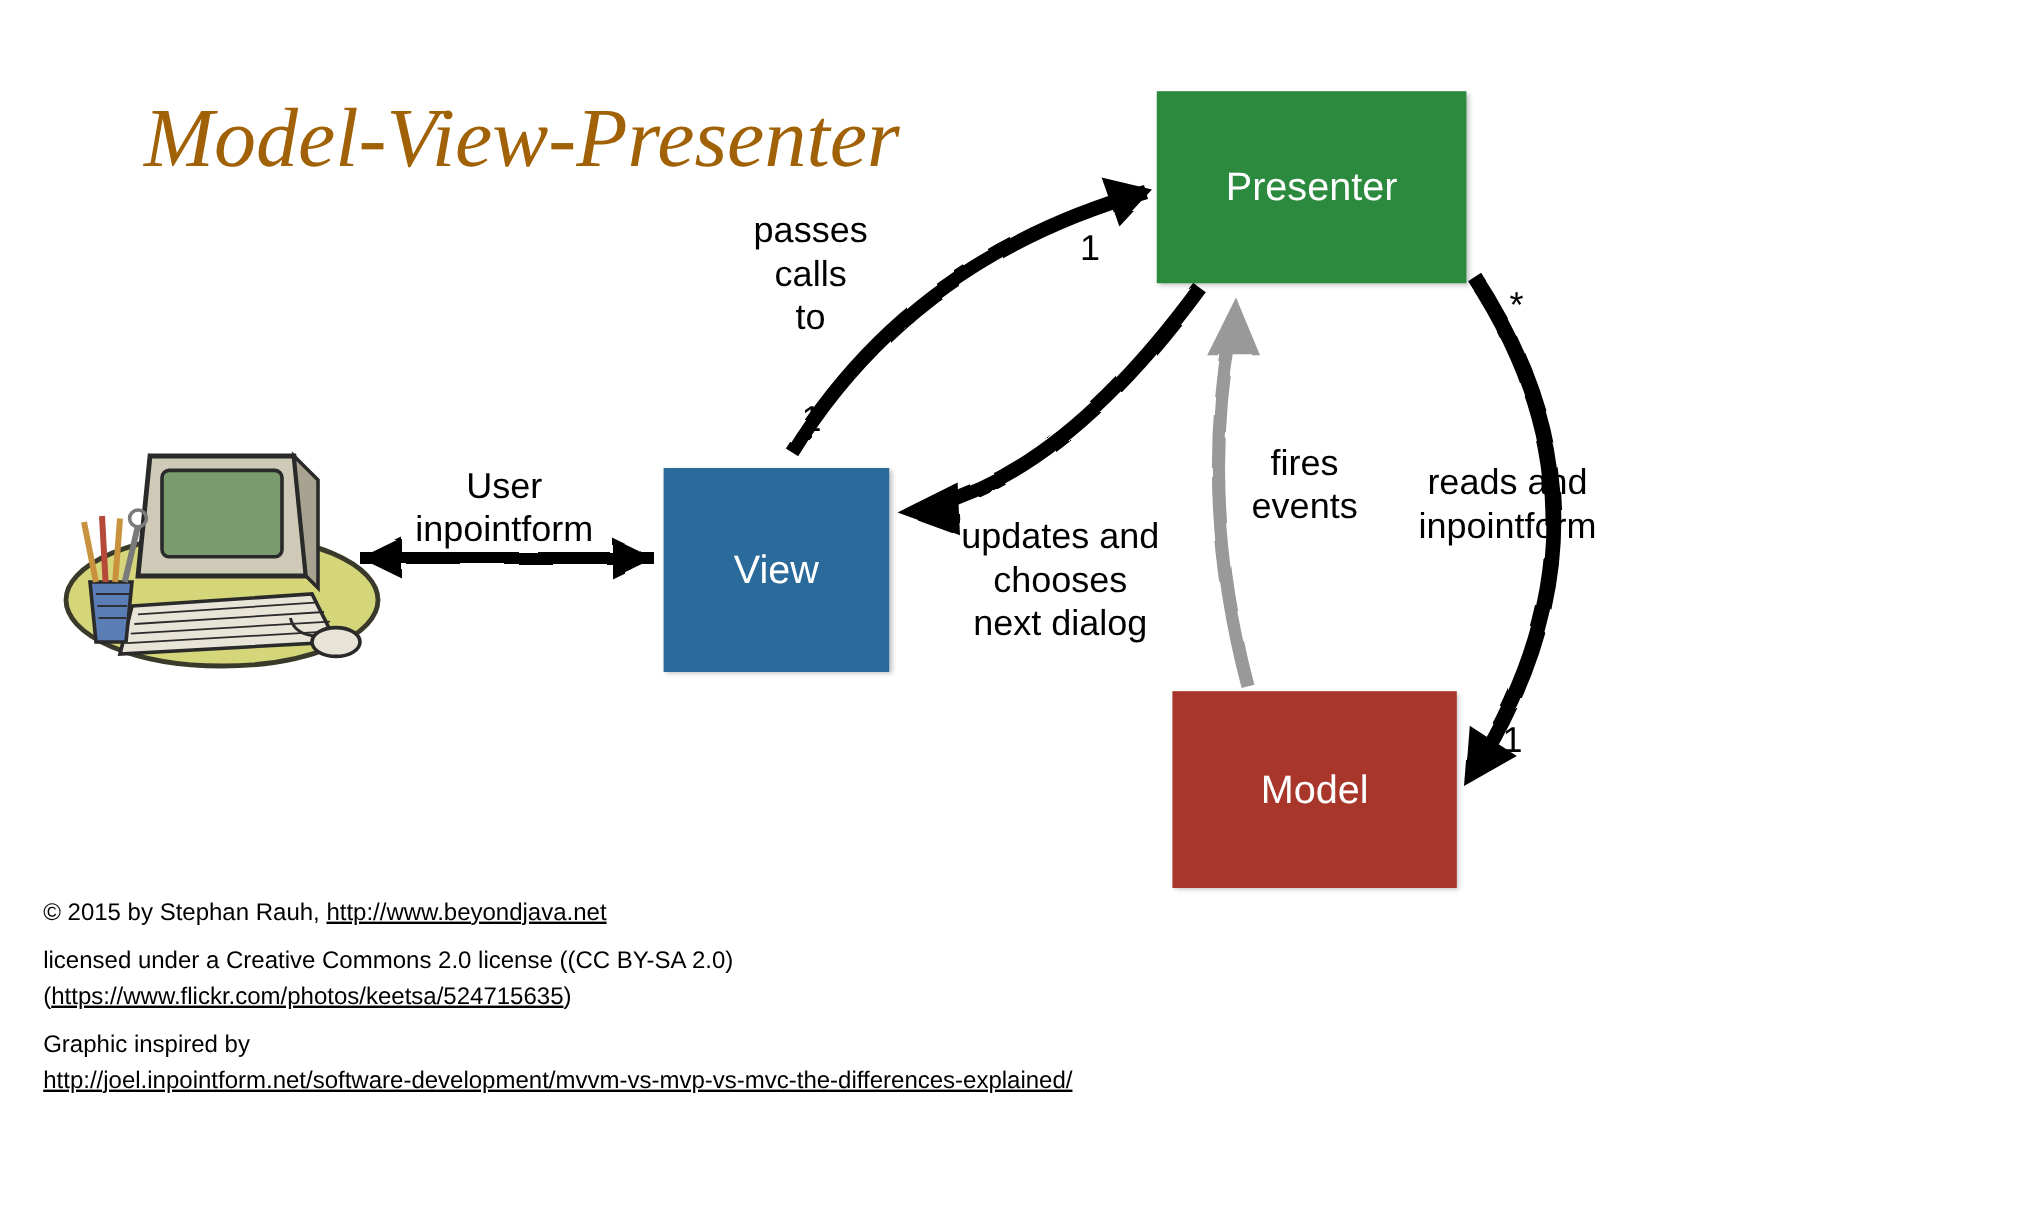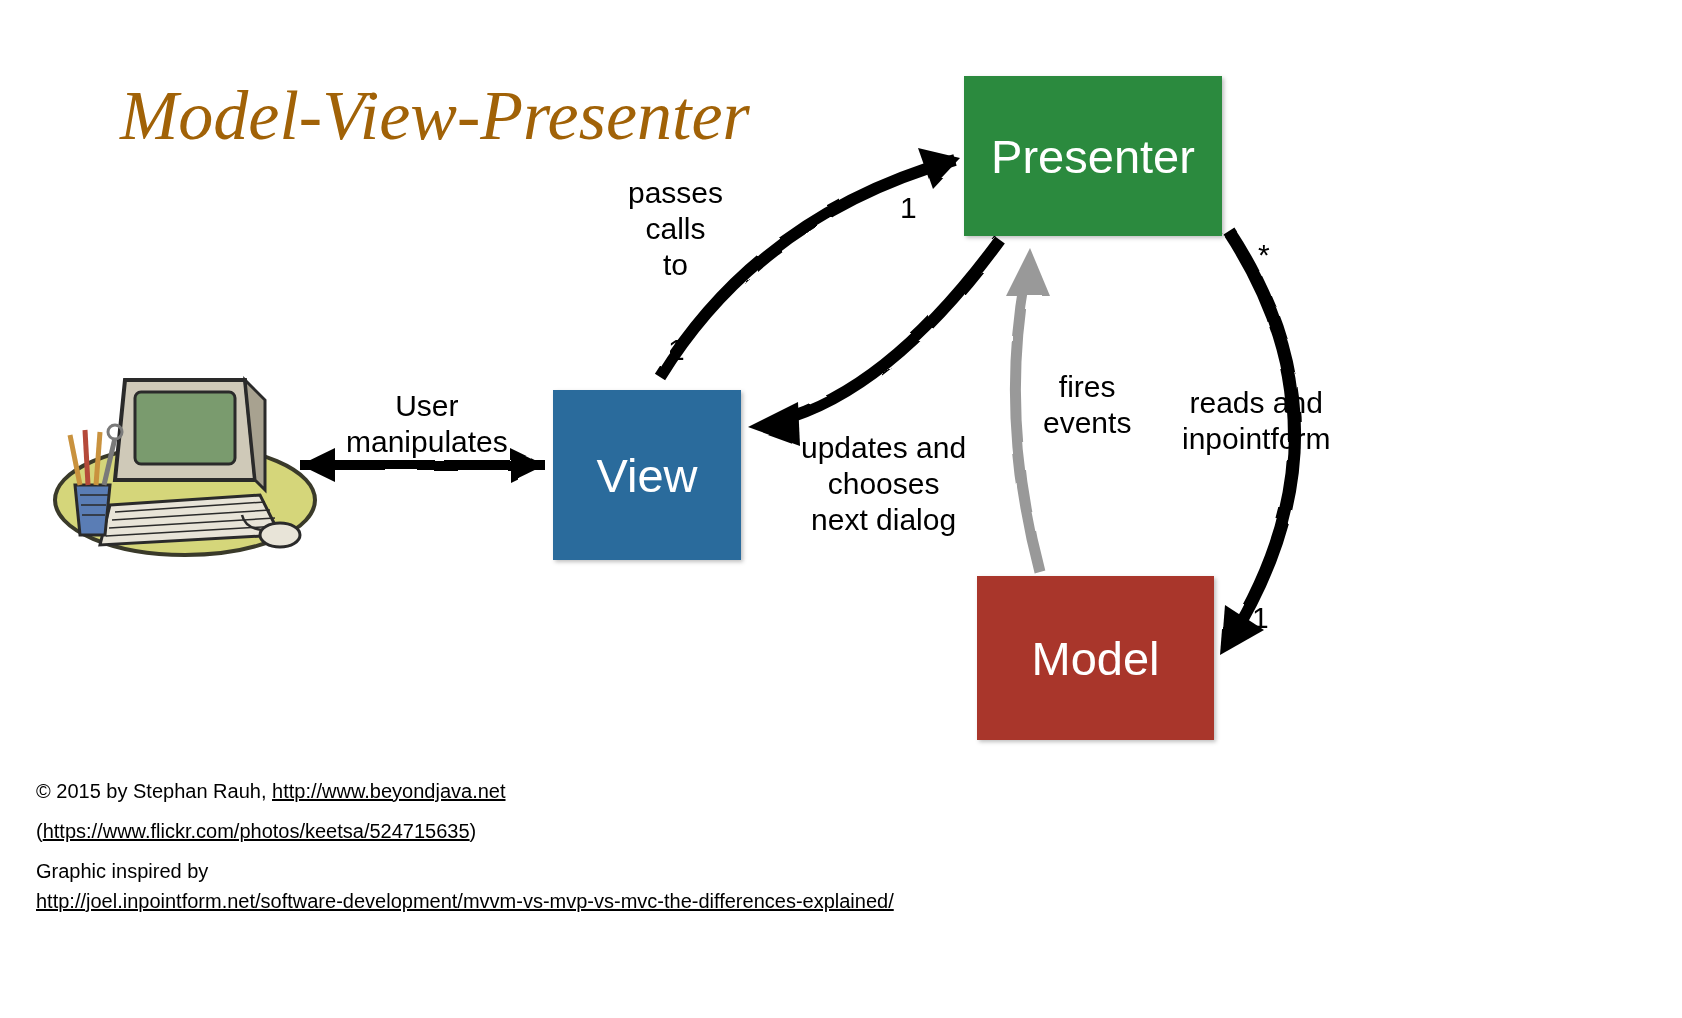--- a/index.html
+++ b/index.html
@@ -20,21 +20,21 @@
       font-style: italic;
       color: #a16207;
       font-weight: 500;
     }
     .box {
       position: absolute;
       display: flex;
       align-items: center;
       justify-content: center;
       color: #fff;
-      font-size: 47px;
+      font-size: 33px;
       font-weight: 300;
       box-shadow: 2px 2px 4px rgba(0,0,0,0.25);
     }
     .view-box {
       top: 380px;
       left: 553px;
       width: 188px;
       height: 170px;
       background: #2a6b9c;
       margin-top: 10px;
@@ -167,39 +167,40 @@
 
   <ellipse cx="250" cy="185" rx="20" ry="12" fill="#e8e4d8" stroke="#2a2a2a" stroke-width="3"></ellipse>
   <path d="M 232 180 Q 215 178 212 165" fill="none" stroke="#2a2a2a" stroke-width="2.5"></path>
 </svg>
 
 <div class="box view-box">View</div>
 <div class="box presenter-box">Presenter</div>
 <div class="box model-box">Model</div>
 
 <div class="label lbl-user-int" style="white-space:pre-line;">User
-manipulates</div>
+inpointform</div>
 <div class="label lbl-passes" style="white-space:pre-line;">passes
 calls
 to</div>
 <div class="label lbl-updates" style="white-space:pre-line;margin-left:12px;">updates and
 chooses
 next dialog</div>
 <div class="label lbl-fires">fires
 events</div>
 <div class="label lbl-reads" style="white-space:pre-line;">reads and
 inpointform</div>
 
 <div class="label card-1a">1</div>
 <div class="label card-1b">1</div>
 <div class="label card-star">*</div>
 <div class="label card-1c">1</div>
 
 <div class="credits">
   <p class="block">
     <span>© 2015 by Stephan Rauh, </span><a href="#">http://www.beyondjava.net</a>
   </p>
+  <p>licensed under a Creative Commons 2.0 license ((CC BY-SA 2.0)</p>
   <p class="block">
     <span>(</span><a href="#">https://www.flickr.com/photos/keetsa/524715635</a><span>)</span>
   </p>
   <p>Graphic inspired by</p>
   <p><a href="#">http://joel.inpointform.net/software-development/mvvm-vs-mvp-vs-mvc-the-differences-explained/</a></p>
 </div>
 
 </body></html>

